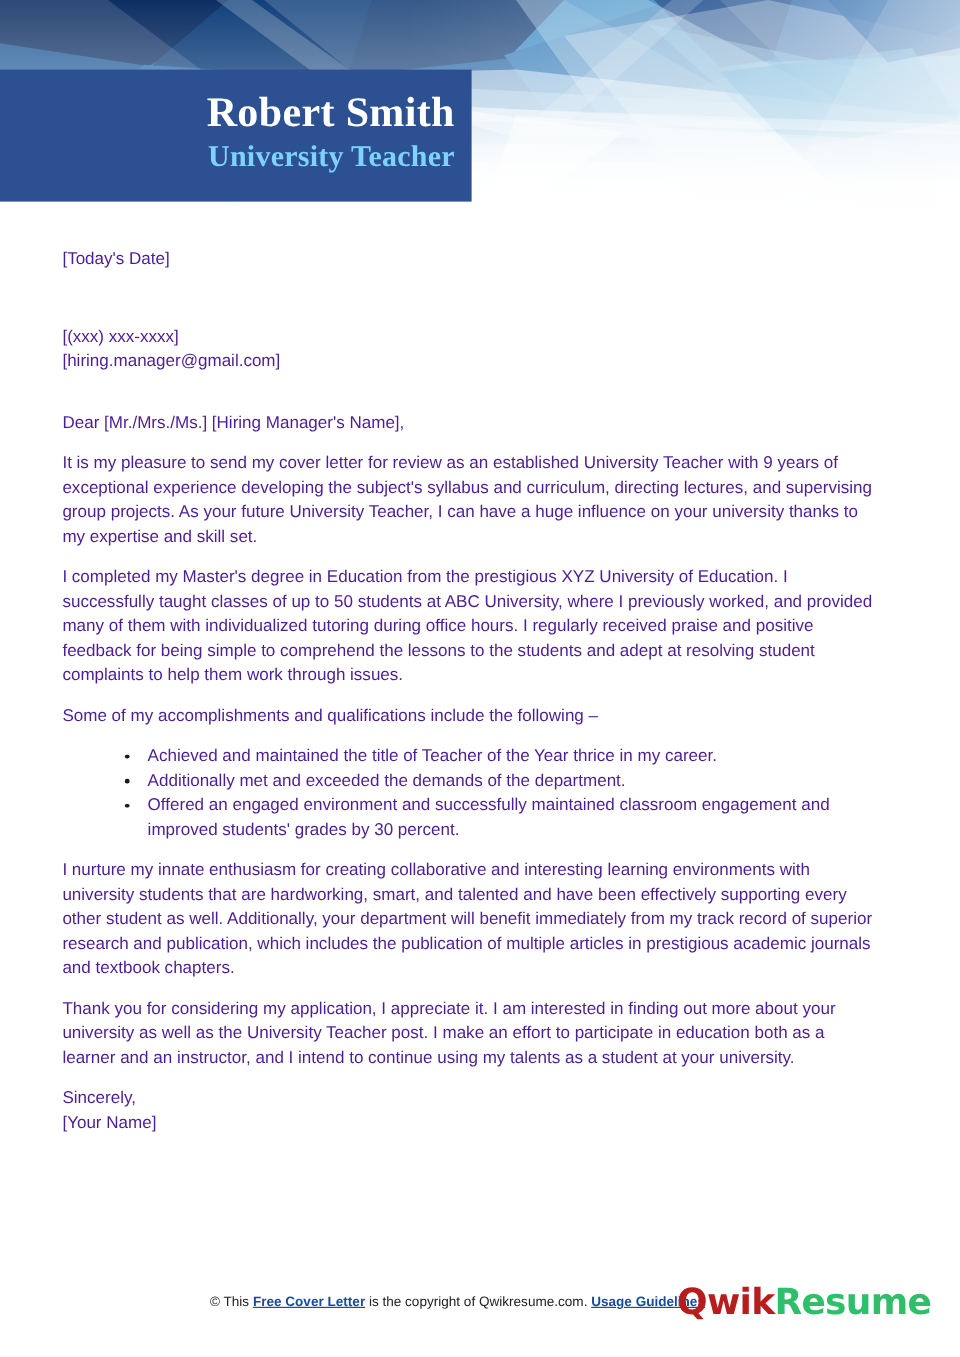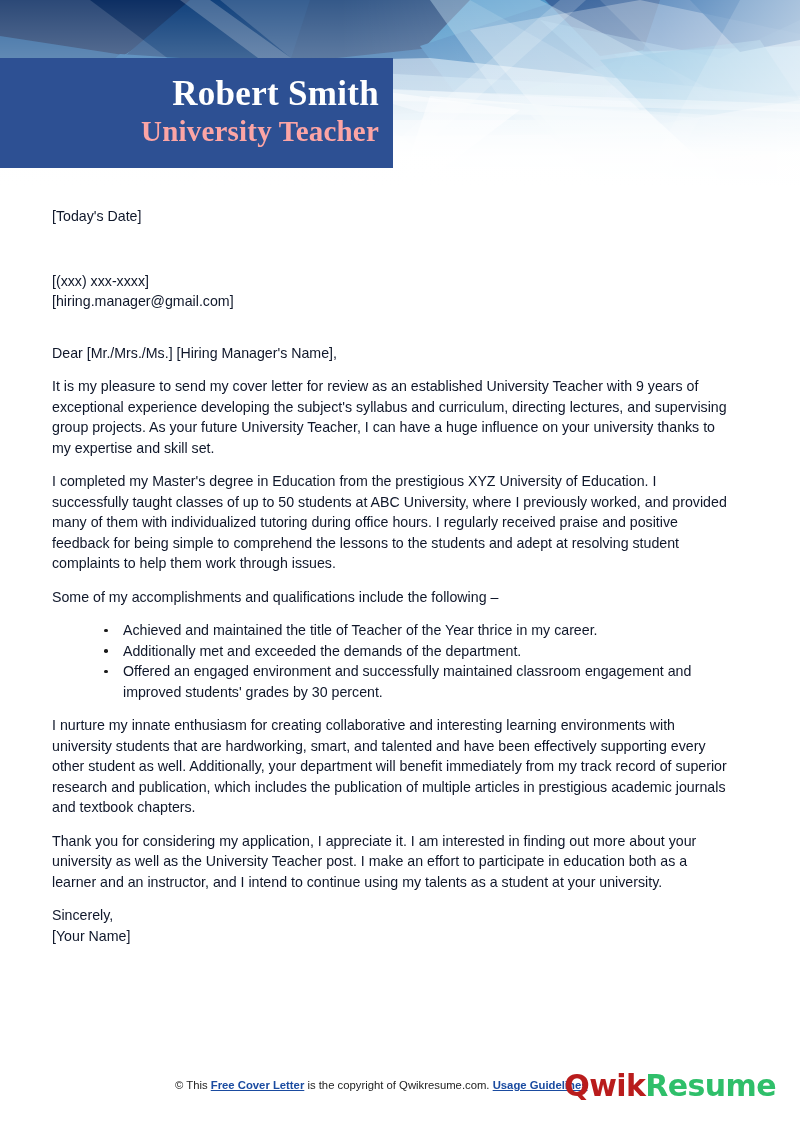--- a/index.html
+++ b/index.html
@@ -45,35 +45,35 @@
     font-weight: bold;
     font-size: 35px;
     line-height: 40px;
     color: #ffffff;
     letter-spacing: 0.3px;
     white-space: nowrap;
   }
   .cand-title {
     font-family: "Liberation Serif", serif;
     font-weight: bold;
-    font-size: 29px;
+    font-size: 25px;
     line-height: 30px;
-    color: #fca5a5;
+    color: #7dd3fc;
     letter-spacing: 0.2px;
     white-space: nowrap;
     margin-top: 2px;
   }
 
   
   .letter {
     position: absolute;
     left: 52px;
     top: 206px;
     width: 683px;
-    color: #0f172a;
+    color: #4c1d95;
     font-size: 14.2px;
     line-height: 20.5px;
   }
   .date-line { margin: 0 0 0 0; }
   .spacer-lg { height: 44px; }
   .spacer-md { height: 32px; }
   .spacer-sm { height: 13px; }
 
   .addr-line { margin: 0; line-height: 20px; }
 

